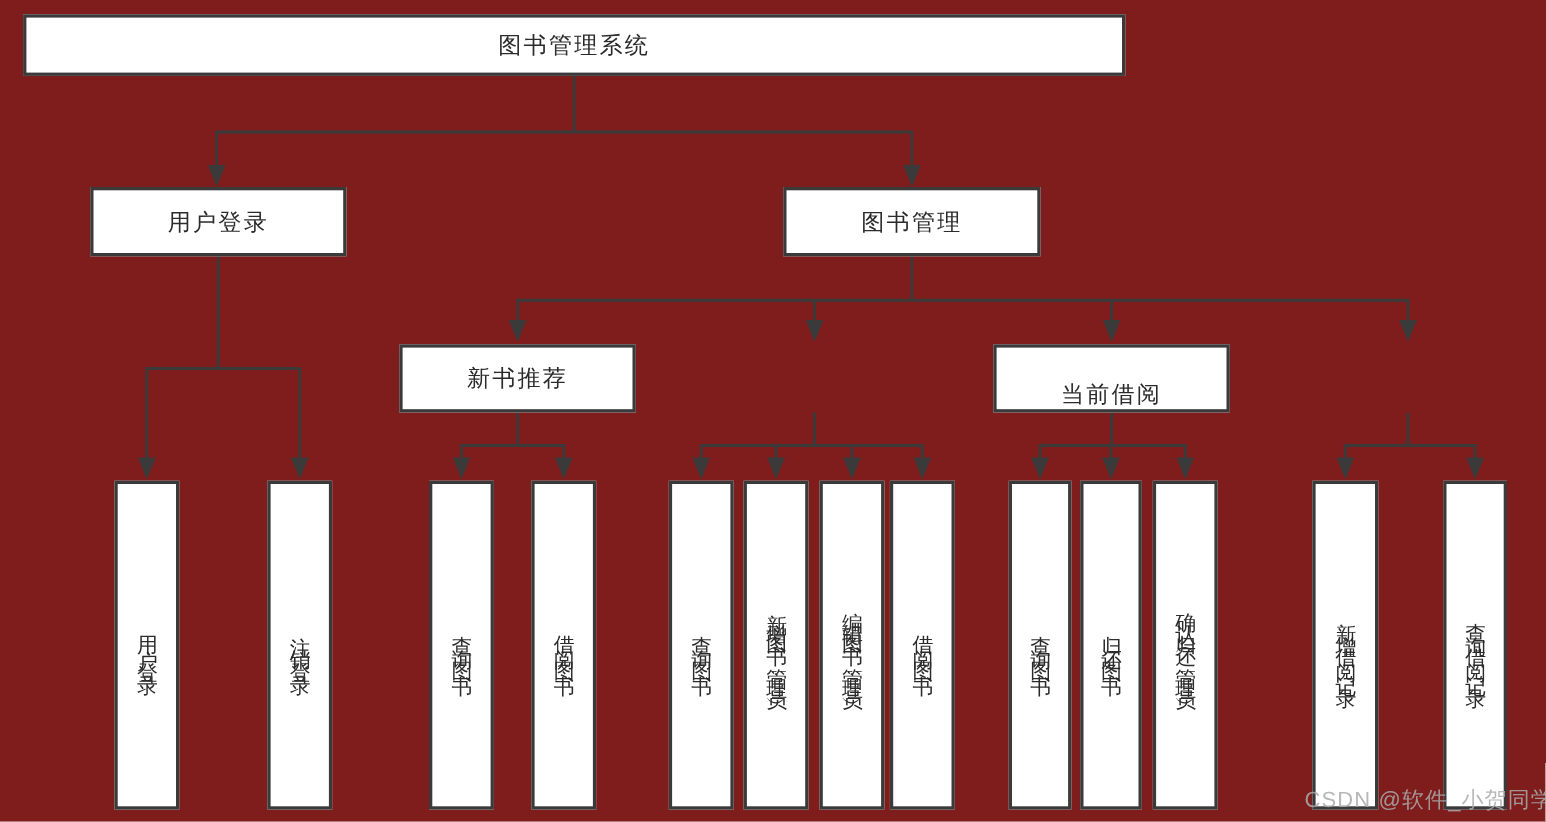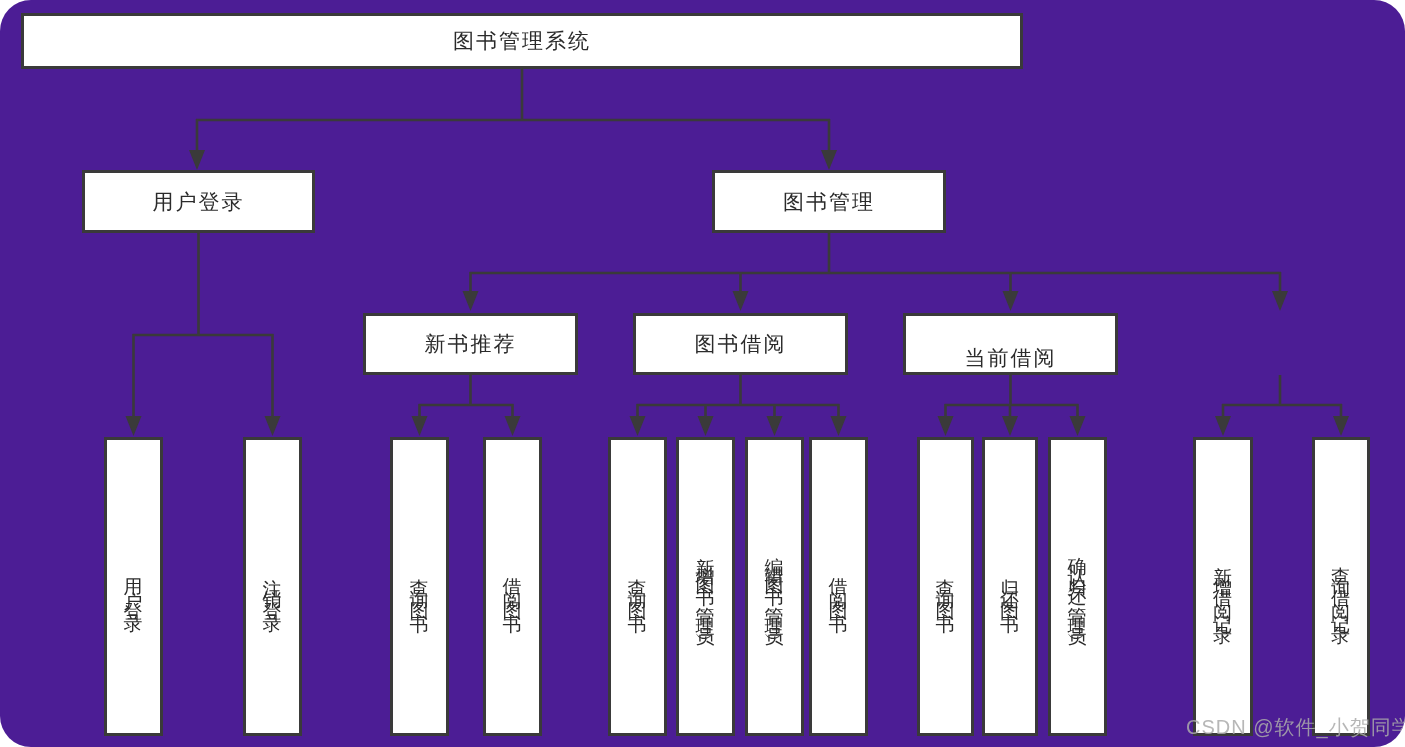--- a/index.html
+++ b/index.html
@@ -3,23 +3,22 @@
 <meta charset="utf-8">
 <style>
   * { margin: 0; padding: 0; box-sizing: border-box; }
   html, body { background: #ffffff; }
   body { font-family: "Liberation Sans", "DejaVu Sans", sans-serif; }
 
   .stage {
     position: relative;
     width: 1405px;
     height: 747px;
-    background: #4c1d95;
+    background: #7f1d1d;
     overflow: hidden;
-    border-radius: 31px;
   }
 
   .wires {
     position: absolute;
     left: 0; top: 0;
     width: 1405px; height: 747px;
   }
 
   .node {
     position: absolute;
@@ -111,23 +110,20 @@
   <div class="node hnode" style="left:82px; top:170px; width:233px; height:63px;">
     <span>用户登录</span>
   </div>
   <div class="node hnode" style="left:712px; top:170px; width:234px; height:63px;">
     <span>图书管理</span>
   </div>
 
   <div class="node hnode" style="left:363px; top:313px; width:215px; height:62px;">
     <span>新书推荐</span>
   </div>
-  <div class="node hnode" style="left:633px; top:313px; width:215px; height:62px;">
-    <span>图书借阅</span>
-  </div>
   <div class="node hnode" style="left:903px; top:313px; width:215px; height:62px;align-items:flex-end;">
     <span>当前借阅</span>
   </div>
 
   <div class="node leaf" style="left:104px; top:437px; width:59px; height:299px;">
     <span>用户登录</span>
   </div>
   <div class="node leaf" style="left:243px; top:437px; width:59px; height:299px;">
     <span>注销登录</span>
   </div>

